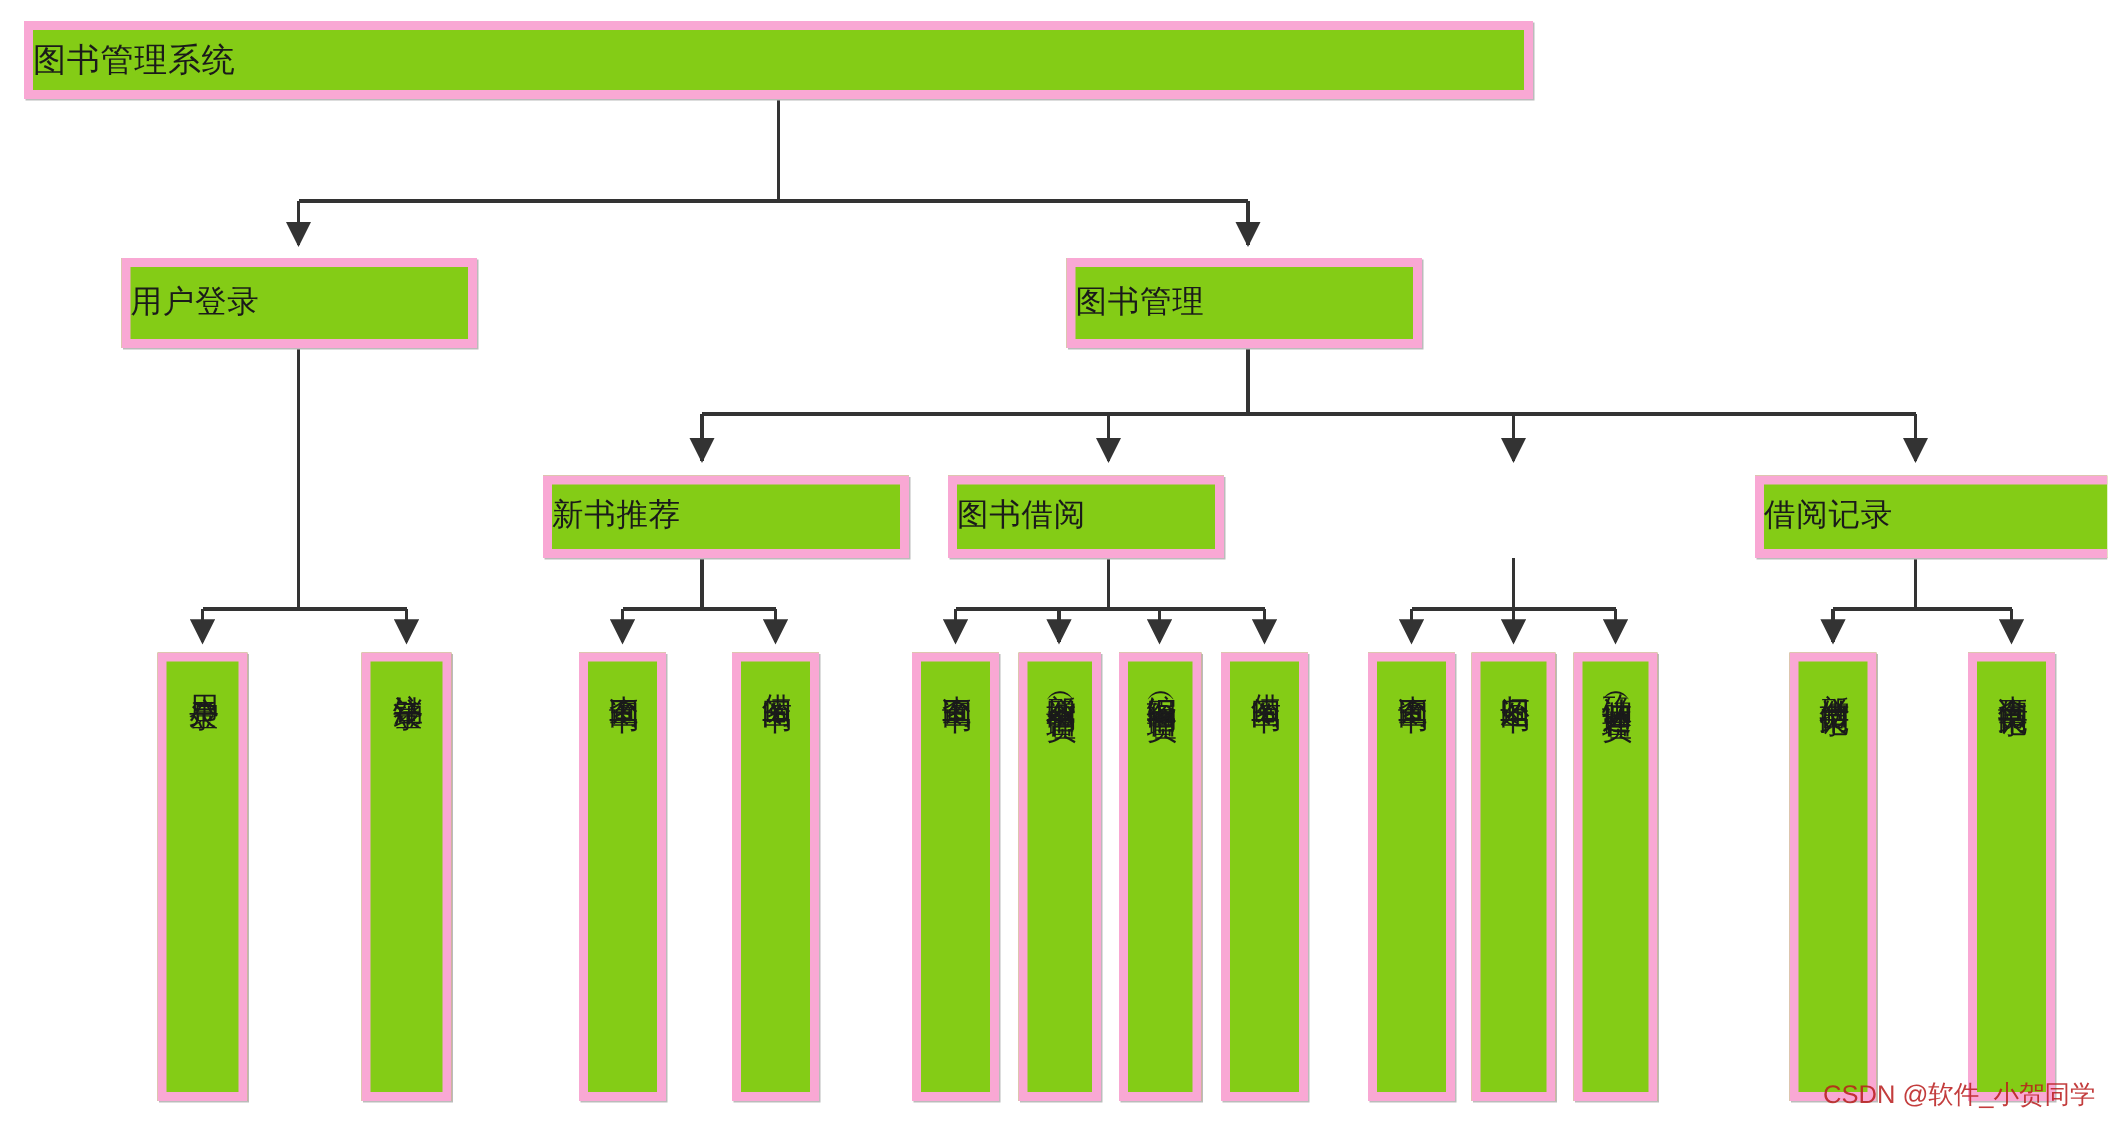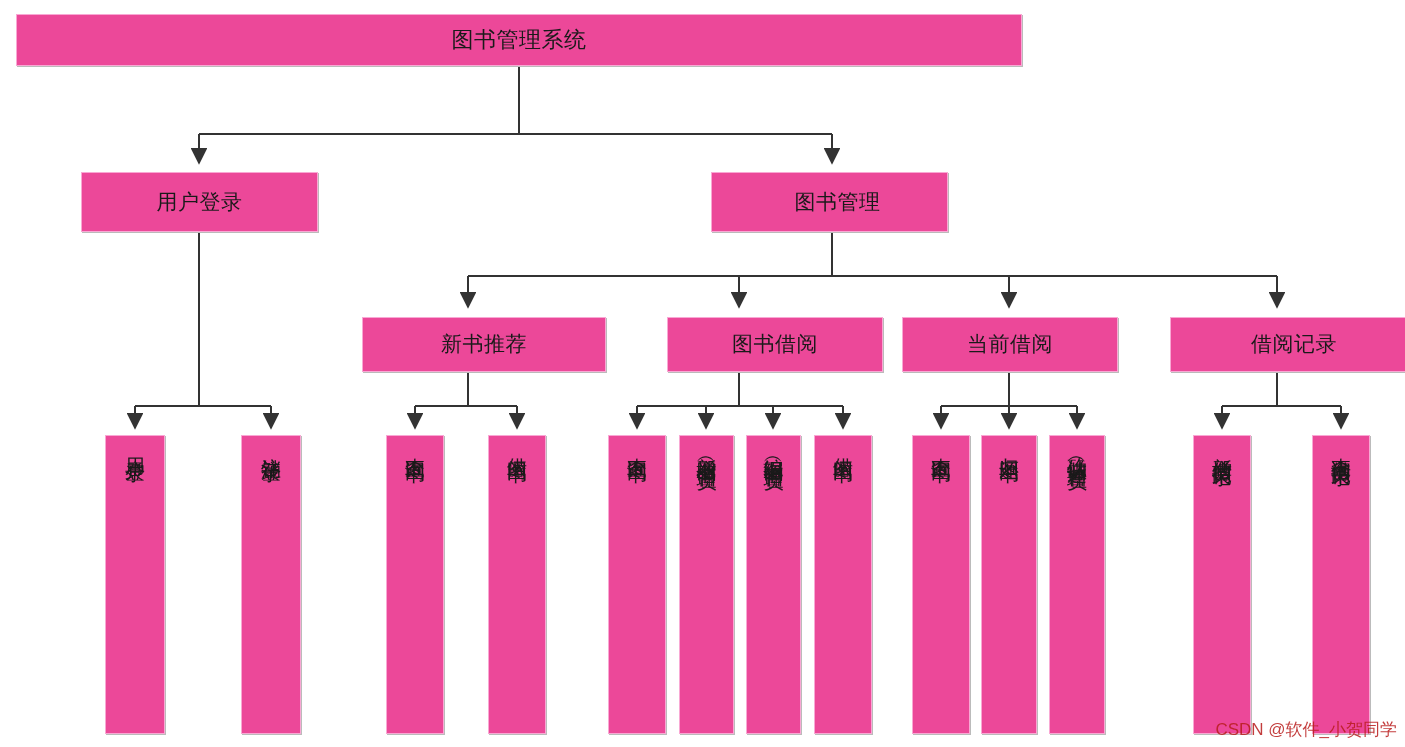--- a/index.html
+++ b/index.html
@@ -22,26 +22,25 @@
     position: absolute;
     left: 0;
     top: 0;
     width: 1405px;
     height: 747px;
     pointer-events: none;
   }
   .node {
     position: absolute;
     box-sizing: border-box;
-    background: #ec4899;
-    border: 1px solid #f9a8d4;
+    background: #84cc16;
+    border: 6px solid #f9a8d4;
     box-shadow: 1px 1px 0 0 #bbbbbb;
     display: flex;
     align-items: center;
-    justify-content: center;
     color: #1a1a1a;
     z-index: 2;
   }
   .node .node-label {
     display: block;
     text-align: center;
     line-height: 1.18;
     white-space: nowrap;
   }
   
@@ -134,35 +133,32 @@
   </svg>
 
   <div class="node root horiz" style="left:16px; top:14px; width:1006px; height:52px;">
     <span class="node-label">图书管理系统</span>
   </div>
 
   <div class="node horiz" style="left:81px; top:172px; width:237px; height:60px;">
     <span class="node-label">用户登录</span>
   </div>
 
-  <div class="node horiz" style="left:711px; top:172px; width:237px; height:60px;padding-left:16px;">
+  <div class="node horiz" style="left:711px; top:172px; width:237px; height:60px;">
     <span class="node-label">图书管理</span>
   </div>
 
   <div class="node horiz" style="left:362px; top:317px; width:244px; height:55px;">
     <span class="node-label">新书推荐</span>
   </div>
 
-  <div class="node horiz" style="left:632px; top:317px; width:216px; height:55px;margin-left:35px;">
+  <div class="node horiz" style="left:632px; top:317px; width:184px; height:55px;">
     <span class="node-label">图书借阅</span>
   </div>
 
-  <div class="node horiz" style="left:902px; top:317px; width:216px; height:55px;">
-    <span class="node-label">当前借阅</span>
-  </div>
 
   <div class="node horiz" style="left:1170px; top:317px; width:248px; height:55px;">
     <span class="node-label">借阅记录</span>
   </div>
 
   <div class="node vert" style="left:105px; top:435px; width:60px; height:299px;">
     <span class="node-label">用户登录</span>
   </div>
 
   <div class="node vert" style="left:241px; top:435px; width:60px; height:299px;">

